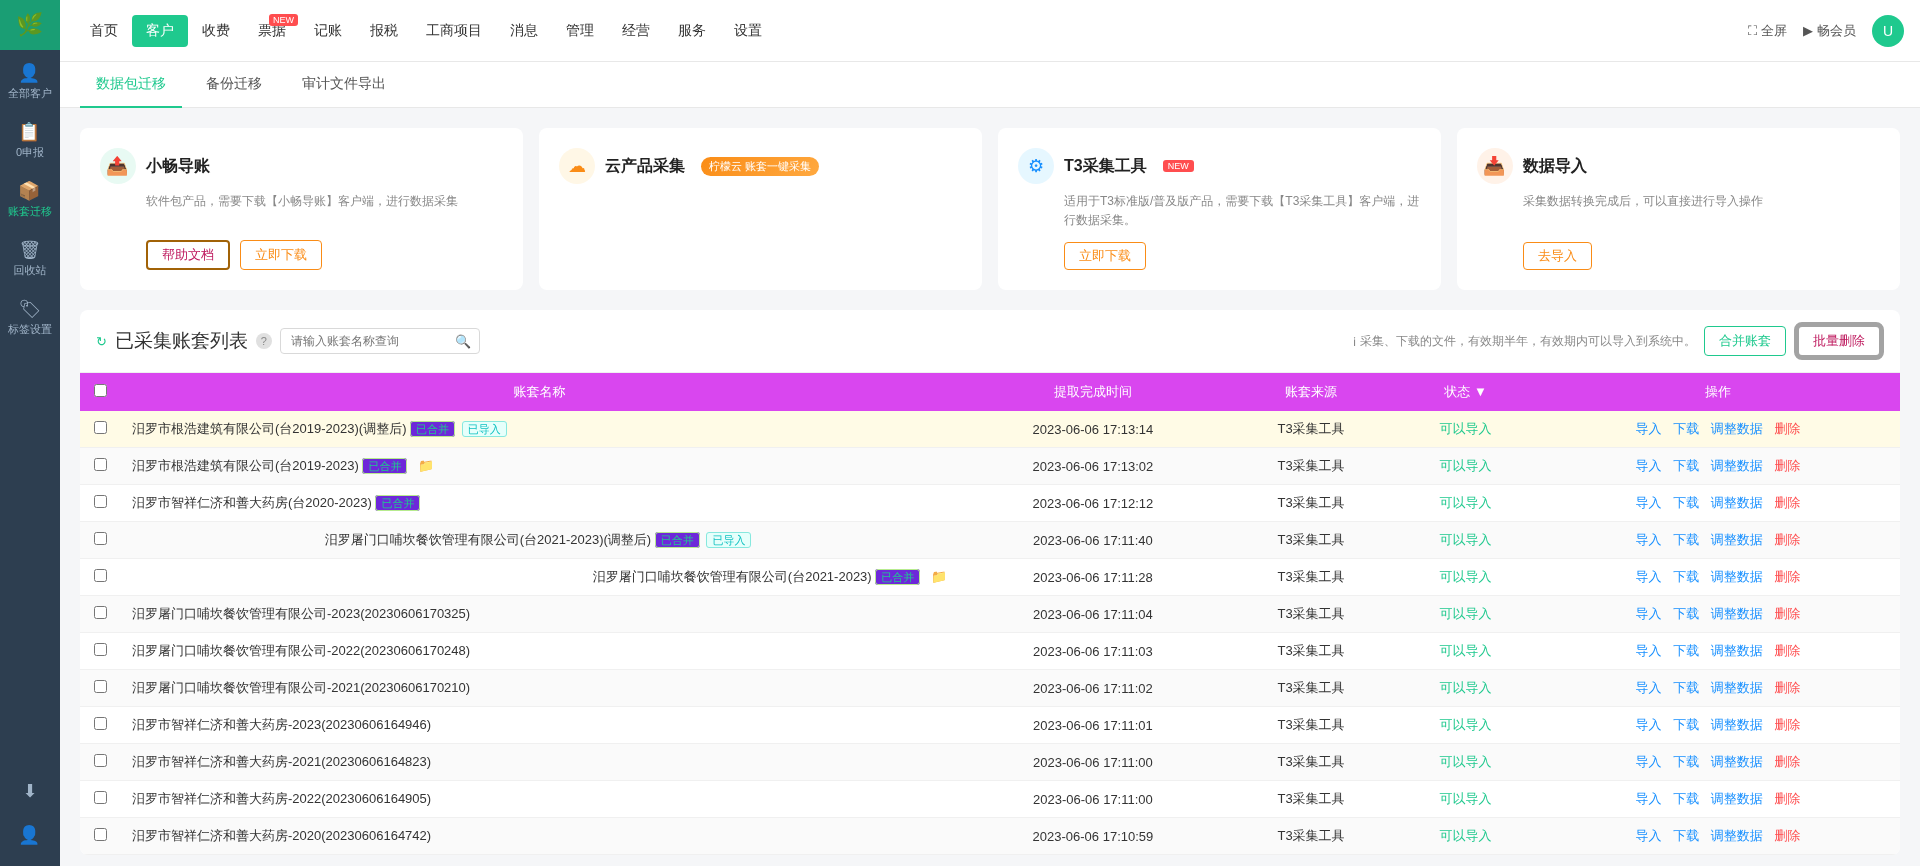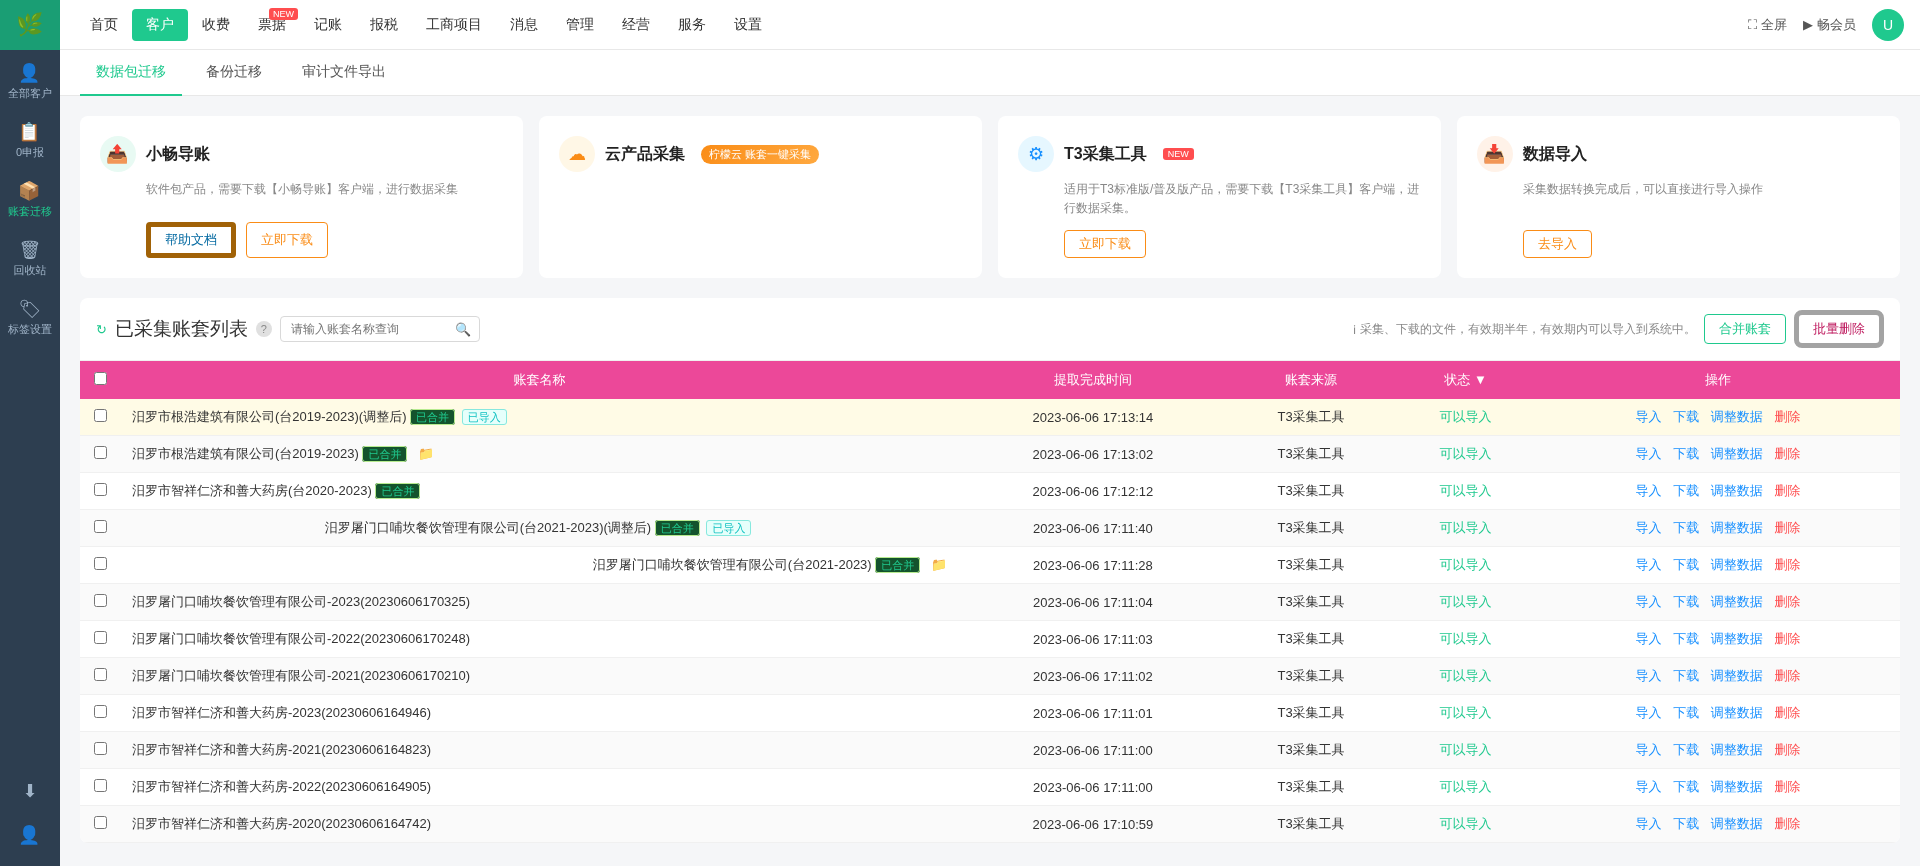--- a/index.html
+++ b/index.html
@@ -50,21 +50,21 @@
     }
 
     
     .main-area {
       flex: 1;
       display: flex;
       flex-direction: column;
       overflow: hidden;
     }
     .top-nav {
-      height: 50px;
+      height: 62px;
       background: #fff;
       display: flex;
       align-items: center;
       padding: 0 16px;
       border-bottom: 1px solid #e8e8e8;
       flex-shrink: 0;
       text-align: right;
     }
     .nav-item {
       padding: 0 14px;
@@ -197,21 +197,21 @@
     .card-desc {
       color: #888; font-size: 12px; margin-bottom: auto; padding-left: 46px; line-height: 1.6;
     }
     .card-actions {
       display: flex;
       gap: 10px;
       padding-left: 46px;
       margin-top: 12px;
     }
     .btn-outline-teal {
-      border: 5px solid #a16207; color: #0369a1;
+      border: 2px solid #a16207; color: #be185d;
       background: #fff; padding: 4px 14px; border-radius: 4px;
       cursor: pointer; font-size: 13px;
     }
     .btn-outline-orange {
       border: 1px solid #fa8c16; color: #fa8c16;
       background: #fff; padding: 4px 14px; border-radius: 4px;
       cursor: pointer; font-size: 13px;
     }
 
     
@@ -228,35 +228,35 @@
       color: #333;
     }
     .search-icon { position: absolute; right: 8px; color: #aaa; }
     .table-toolbar-right { display: flex; align-items: center; gap: 8px; color: #888; font-size: 12px; }
     .hint-text { display: flex; align-items: center; gap: 4px; color: #888; font-size: 12px; }
     .btn-merge { border: 1px solid #1fc98e; color: #1fc98e; background: #fff; padding: 5px 14px; border-radius: 4px; cursor: pointer; font-size: 13px; }
     .btn-bulk-delete { border: 5px solid #a3a3a3; color: #be185d; background: #fff; padding: 5px 14px; border-radius: 8px; cursor: pointer; font-size: 13px; }
 
     
     table { width: 100%; border-collapse: collapse; }
-    thead tr { background: #ec4899; color: #fff; border-radius: 16px; }
+    thead tr { background: #d946ef; color: #fff; border-radius: 16px; }
     thead th { padding: 10px 12px; text-align: center; font-weight: 500; font-size: 13px; }
     thead th:first-child { width: 40px; }
     tbody tr { border-bottom: 1px solid #f0f0f0; }
     tbody tr:nth-child(odd) { background: #fff; }
     tbody tr:nth-child(even) { background: #fafafa; }
     tbody tr.highlighted { background: #fffbe6; }
     tbody td { padding: 9px 12px; text-align: center; color: #333; font-size: 13px; }
     tbody td:nth-child(2) { text-align: left; }
     .check-col { width: 40px; }
     .status-text { color: #1fc98e; }
     .action-link { color: #1890ff; cursor: pointer; margin: 0 4px; }
     .action-link.delete { color: #ff4d4f; }
 
-    .tag-green { background: #14532d; color: #1fc98e; border: 1px solid #b7eb8f; border-radius: 3px; padding: 1px 5px; font-size: 11px; margin-right: 3px; }
+    .tag-green { background: #6d28d9; color: #1fc98e; border: 1px solid #b7eb8f; border-radius: 3px; padding: 1px 5px; font-size: 11px; margin-right: 3px; }
     .tag-teal { background: #e6fffb; color: #13c2c2; border: 1px solid #87e8de; border-radius: 3px; padding: 1px 5px; font-size: 11px; margin-right: 3px; }
     .folder-icon { color: #aaa; margin-left: 4px; }
 
     .refresh-icon { color: #1fc98e; cursor: pointer; }
     .help-icon { color: #aaa; cursor: pointer; }
   </style>
 </head>
 <body>
 
 <div class="sidebar">

